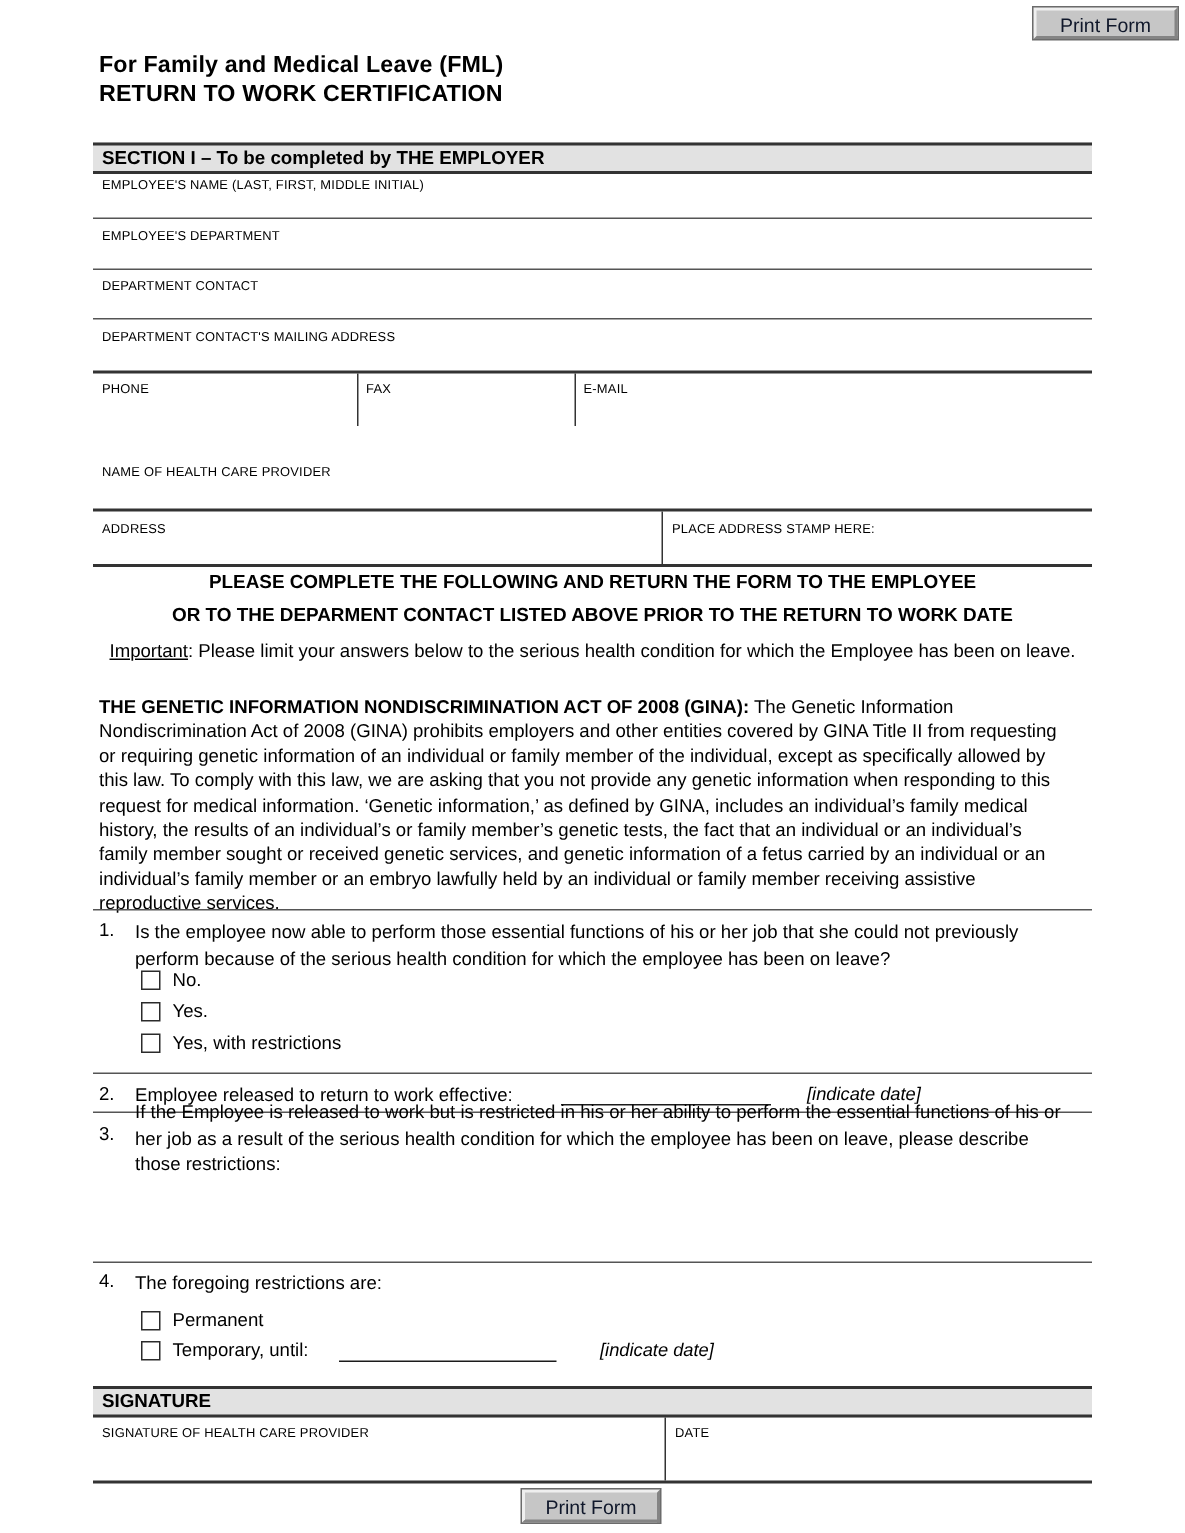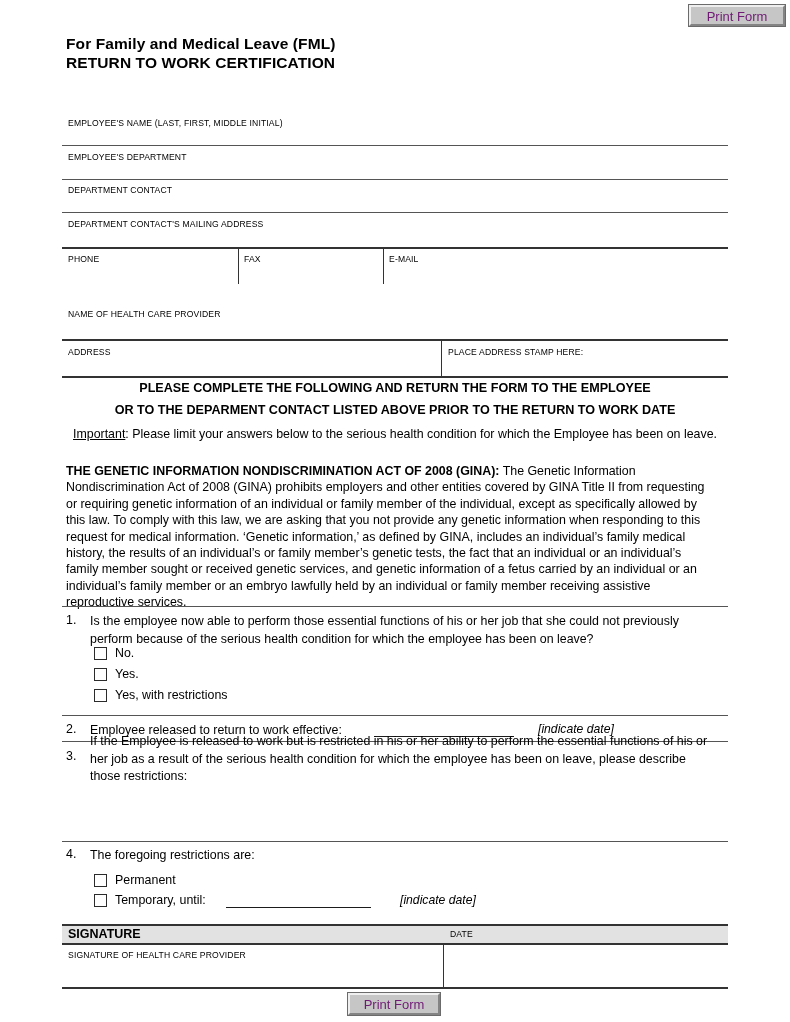--- a/index.html
+++ b/index.html
@@ -24,21 +24,21 @@
   .print-btn {
     position: absolute;
     background: #c6c6c6;
     border-top: 2px solid #efefef;
     border-left: 2px solid #efefef;
     border-right: 2px solid #848484;
     border-bottom: 2px solid #848484;
     outline: 1px solid #6b6b6b;
     font-family: "Liberation Sans", sans-serif;
     font-size: 13px;
-    color: #701a75;
+    color: #0f172a;
     text-align: center;
     line-height: 20px;
     cursor: pointer;
     padding: 0;
   }
   .print-btn-top {
     left: 689px;
     top: 5px;
     width: 96px;
     height: 21px;
@@ -189,20 +189,23 @@
 
 <div class="page">
 
   <button class="print-btn print-btn-top">Print Form</button>
 
   <div class="title-block">
     <div class="title-line">For Family and Medical Leave (FML)</div>
     <div class="title-line">RETURN TO WORK CERTIFICATION</div>
   </div>
 
+  <div class="sec-bar" style="top:95px;">
+    <span>SECTION I – To be completed by THE EMPLOYER</span>
+  </div>
 
   <div class="field-label" style="left:68px; top:118px;">EMPLOYEE'S NAME (LAST, FIRST, MIDDLE INITIAL)</div>
   <div class="rule" style="top:145px;"></div>
 
   <div class="field-label" style="left:68px; top:152px;">EMPLOYEE'S DEPARTMENT</div>
   <div class="rule" style="top:179px;"></div>
 
   <div class="field-label" style="left:68px; top:185px;">DEPARTMENT CONTACT</div>
   <div class="rule" style="top:212px;"></div>
 
@@ -279,19 +282,19 @@
     <span>Temporary, until:</span>
   </div>
   <div class="blankline" style="left:226px; top:907px; width:145px;"></div>
   <div class="italic-note" style="left:400px; top:893px;">[indicate date]</div>
 
   <div class="sec-bar" style="top:924px;">
     <span>SIGNATURE</span>
   </div>
 
   <div class="field-label" style="left:68px; top:950px;">SIGNATURE OF HEALTH CARE PROVIDER</div>
-  <div class="field-label" style="left:450px; top:929px;">DATE</div>
+  <div class="field-label" style="left:450px; top:950px;">DATE</div>
   <div class="vrule" style="left:443px; top:945px; height:42px;"></div>
   <div class="rule thick" style="top:987px;"></div>
 
   <button class="print-btn print-btn-bottom">Print Form</button>
 
 </div>
 
 </body></html>

